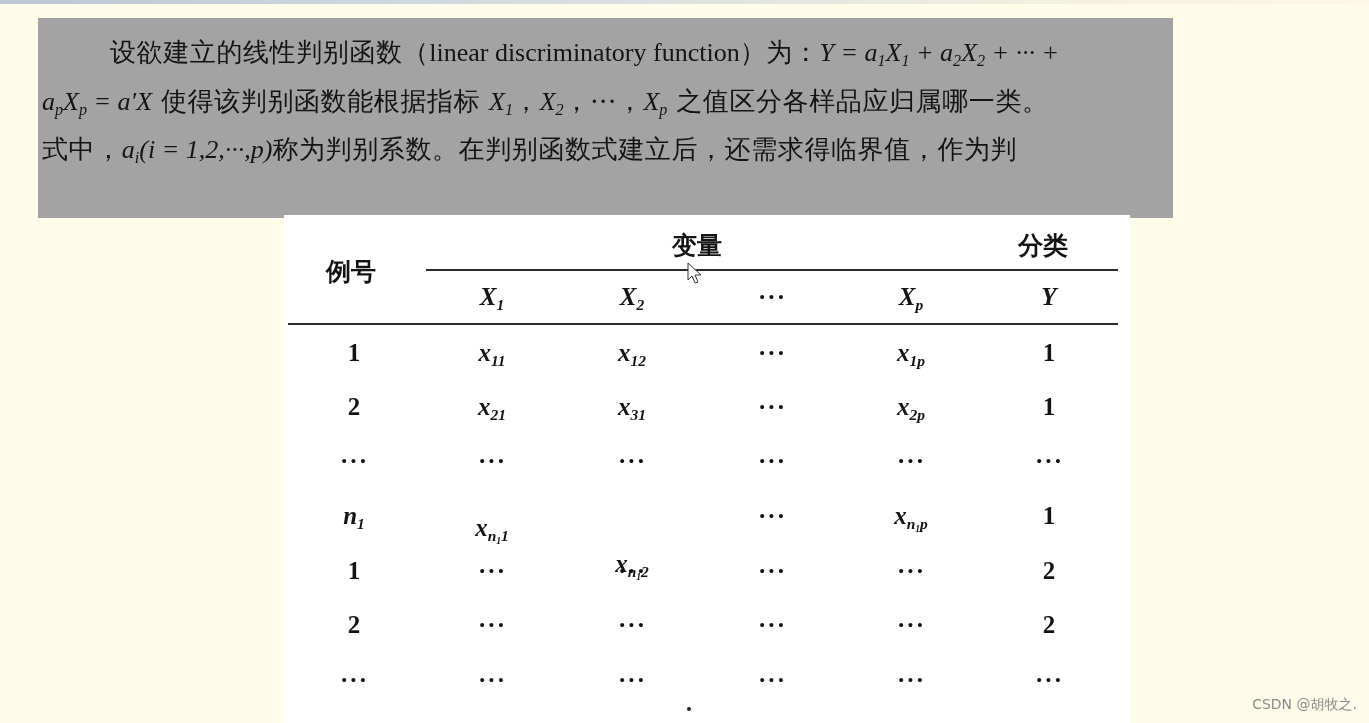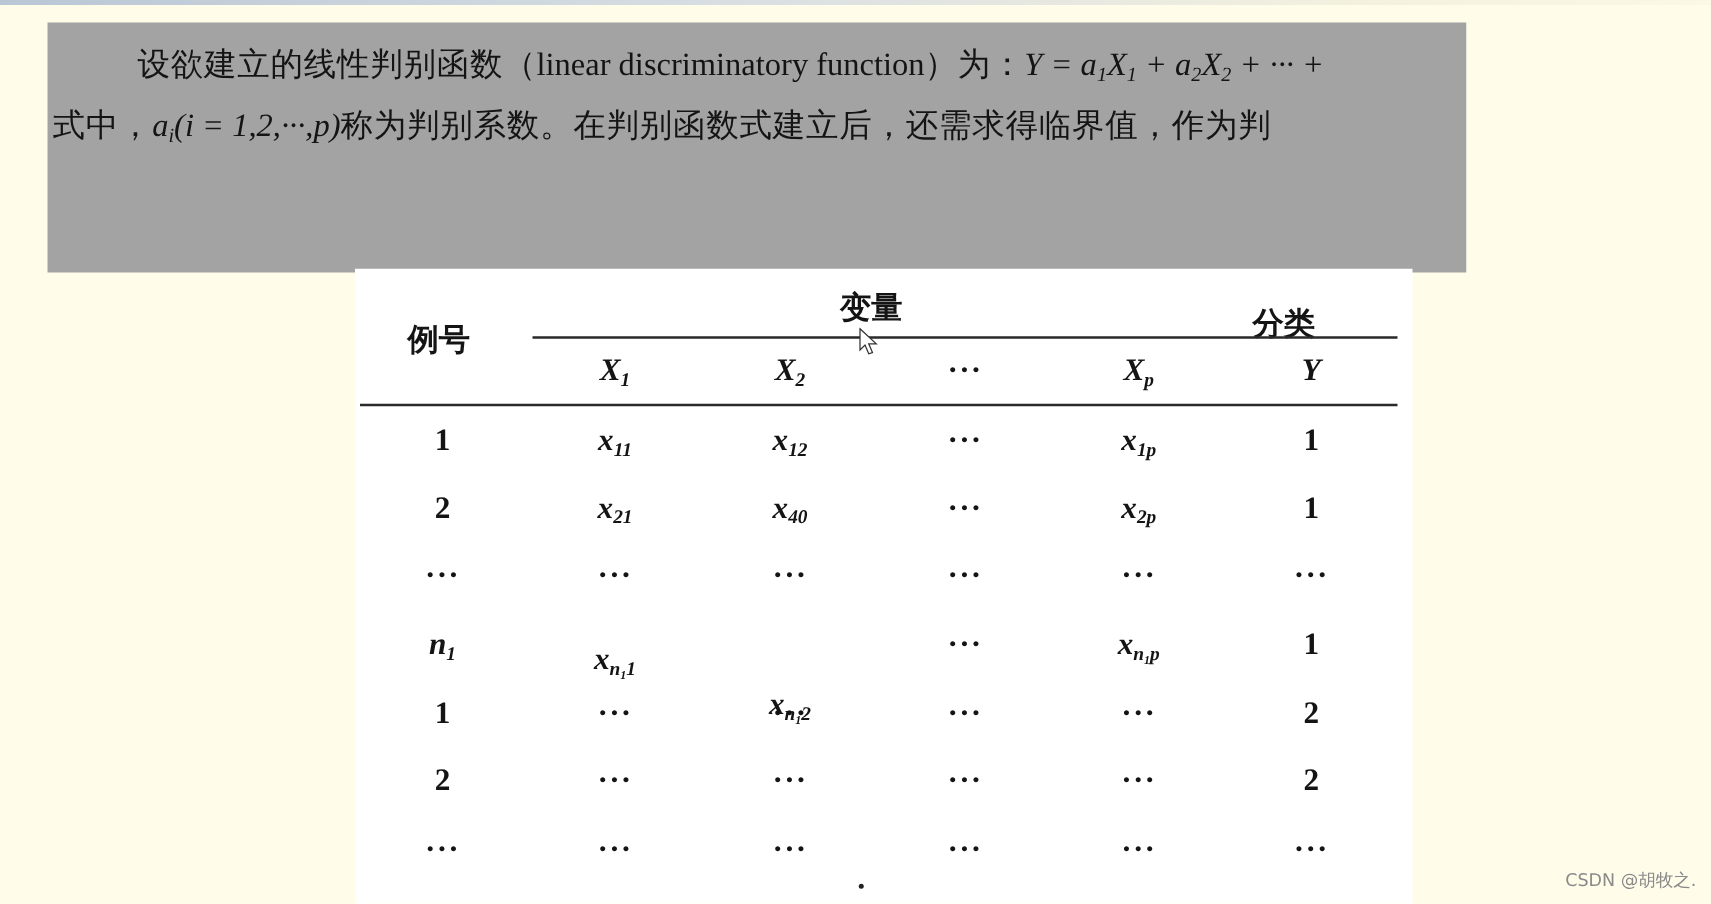--- a/index.html
+++ b/index.html
@@ -53,47 +53,48 @@
   }
 </style>
 </head>
 <body>
 
 <div class="topbar"></div>
 
 <div class="paragraph-panel">
   <div class="para">
     <span class="line"><span class="indent"></span><span>设欲建立的线性判别函数（</span><span class="latin">linear discriminatory function</span><span>）为：</span><span class="math">Y = a<sub>1</sub>X<sub>1</sub> + a<sub>2</sub>X<sub>2</sub> + ··· +</span></span>
+    <span class="line"><span class="math">a<sub>p</sub>X<sub>p</sub> = a′X</span><span> 使得该判别函数能根据指标 </span><span class="math">X<sub>1</sub></span>，<span class="math">X<sub>2</sub></span>，···，<span class="math">X<sub>p</sub></span><span> 之值区分各样品应归属哪一类。</span></span>
     <span class="line"><span>式中，</span><span class="math">a<sub>i</sub>(i = 1,2,···,p)</span><span>称为判别系数。在判别函数式建立后，还需求得临界值，作为判</span></span>
   </div>
 </div>
 
 <div class="table-panel">
   <div class="hdr" style="left:42px; top:40px;">例号</div>
   <div class="hdr" style="left:388px; top:14px;">变量</div>
-  <div class="hdr" style="left:718px; top:14px;margin-top:13px;">分类</div>
+  <div class="hdr" style="left:734px; top:14px;">分类</div>
   <div class="hline" style="left:142px; top:54px; width:692px;"></div>
 
   <div class="cell it" style="left:208px; top:68px;">X<sub>1</sub></div>
   <div class="cell it" style="left:348px; top:68px;">X<sub>2</sub></div>
   <div class="cell dots" style="left:488px; top:68px;">···</div>
   <div class="cell it" style="left:627px; top:68px;text-align:center;">X<sub>p</sub></div>
   <div class="cell it" style="left:765px; top:68px;">Y</div>
   <div class="hline" style="left:4px; top:108px; width:830px;"></div>
 
   <div class="cell" style="left:70px; top:124px;">1</div>
   <div class="cell it" style="left:208px; top:124px;">x<sub>11</sub></div>
   <div class="cell it" style="left:348px; top:124px;">x<sub>12</sub></div>
   <div class="cell dots" style="left:488px; top:124px;">···</div>
   <div class="cell it" style="left:627px; top:124px;">x<sub>1p</sub></div>
   <div class="cell" style="left:765px; top:124px;">1</div>
 
   <div class="cell" style="left:70px; top:178px;">2</div>
   <div class="cell it" style="left:208px; top:178px;">x<sub>21</sub></div>
-  <div class="cell it" style="left:348px; top:178px;">x<sub>40</sub></div>
+  <div class="cell it" style="left:348px; top:178px;">x<sub>31</sub></div>
   <div class="cell dots" style="left:488px; top:178px;">···</div>
   <div class="cell it" style="left:627px; top:178px;">x<sub>2p</sub></div>
   <div class="cell" style="left:765px; top:178px;">1</div>
 
   <div class="cell dots" style="left:70px; top:232px;">···</div>
   <div class="cell dots" style="left:208px; top:232px;">···</div>
   <div class="cell dots" style="left:348px; top:232px;">···</div>
   <div class="cell dots" style="left:488px; top:232px;">···</div>
   <div class="cell dots" style="left:627px; top:232px;">···</div>
   <div class="cell dots" style="left:765px; top:232px;">···</div>

